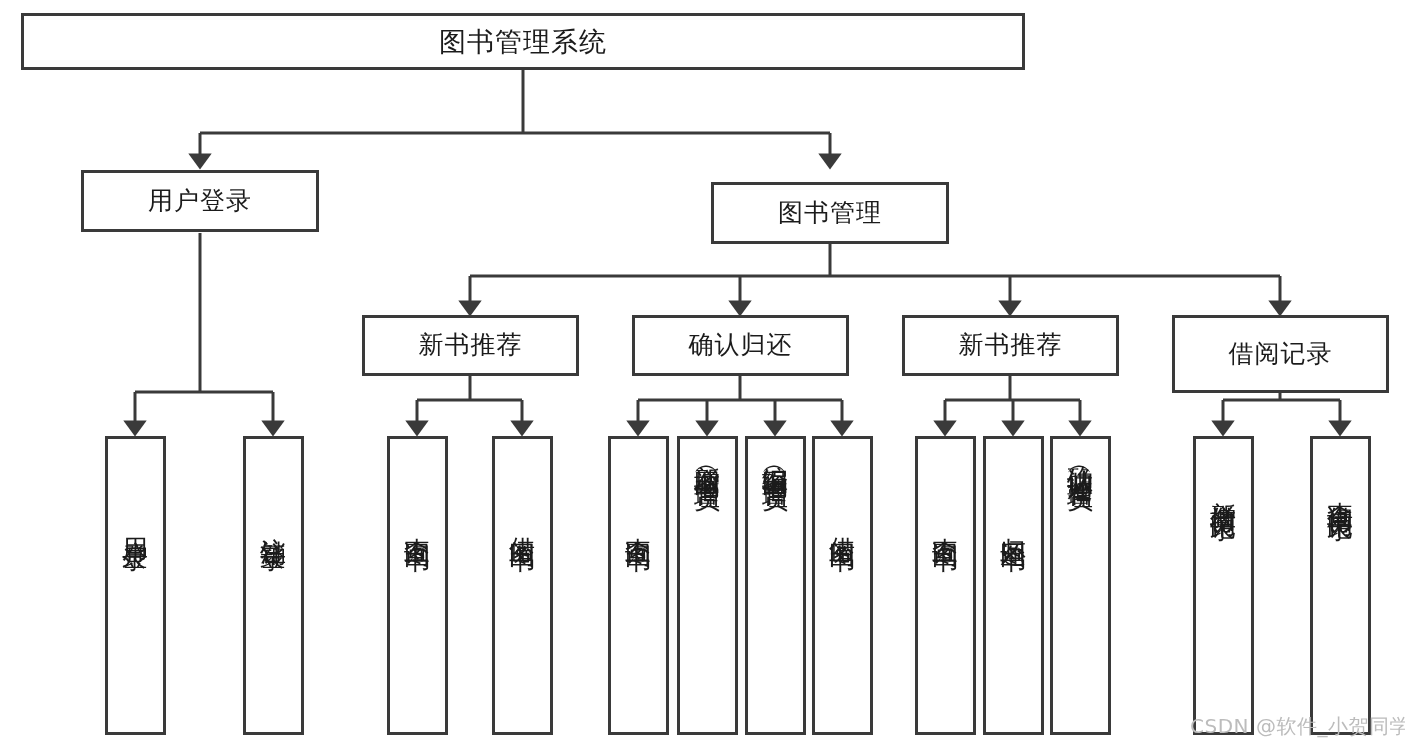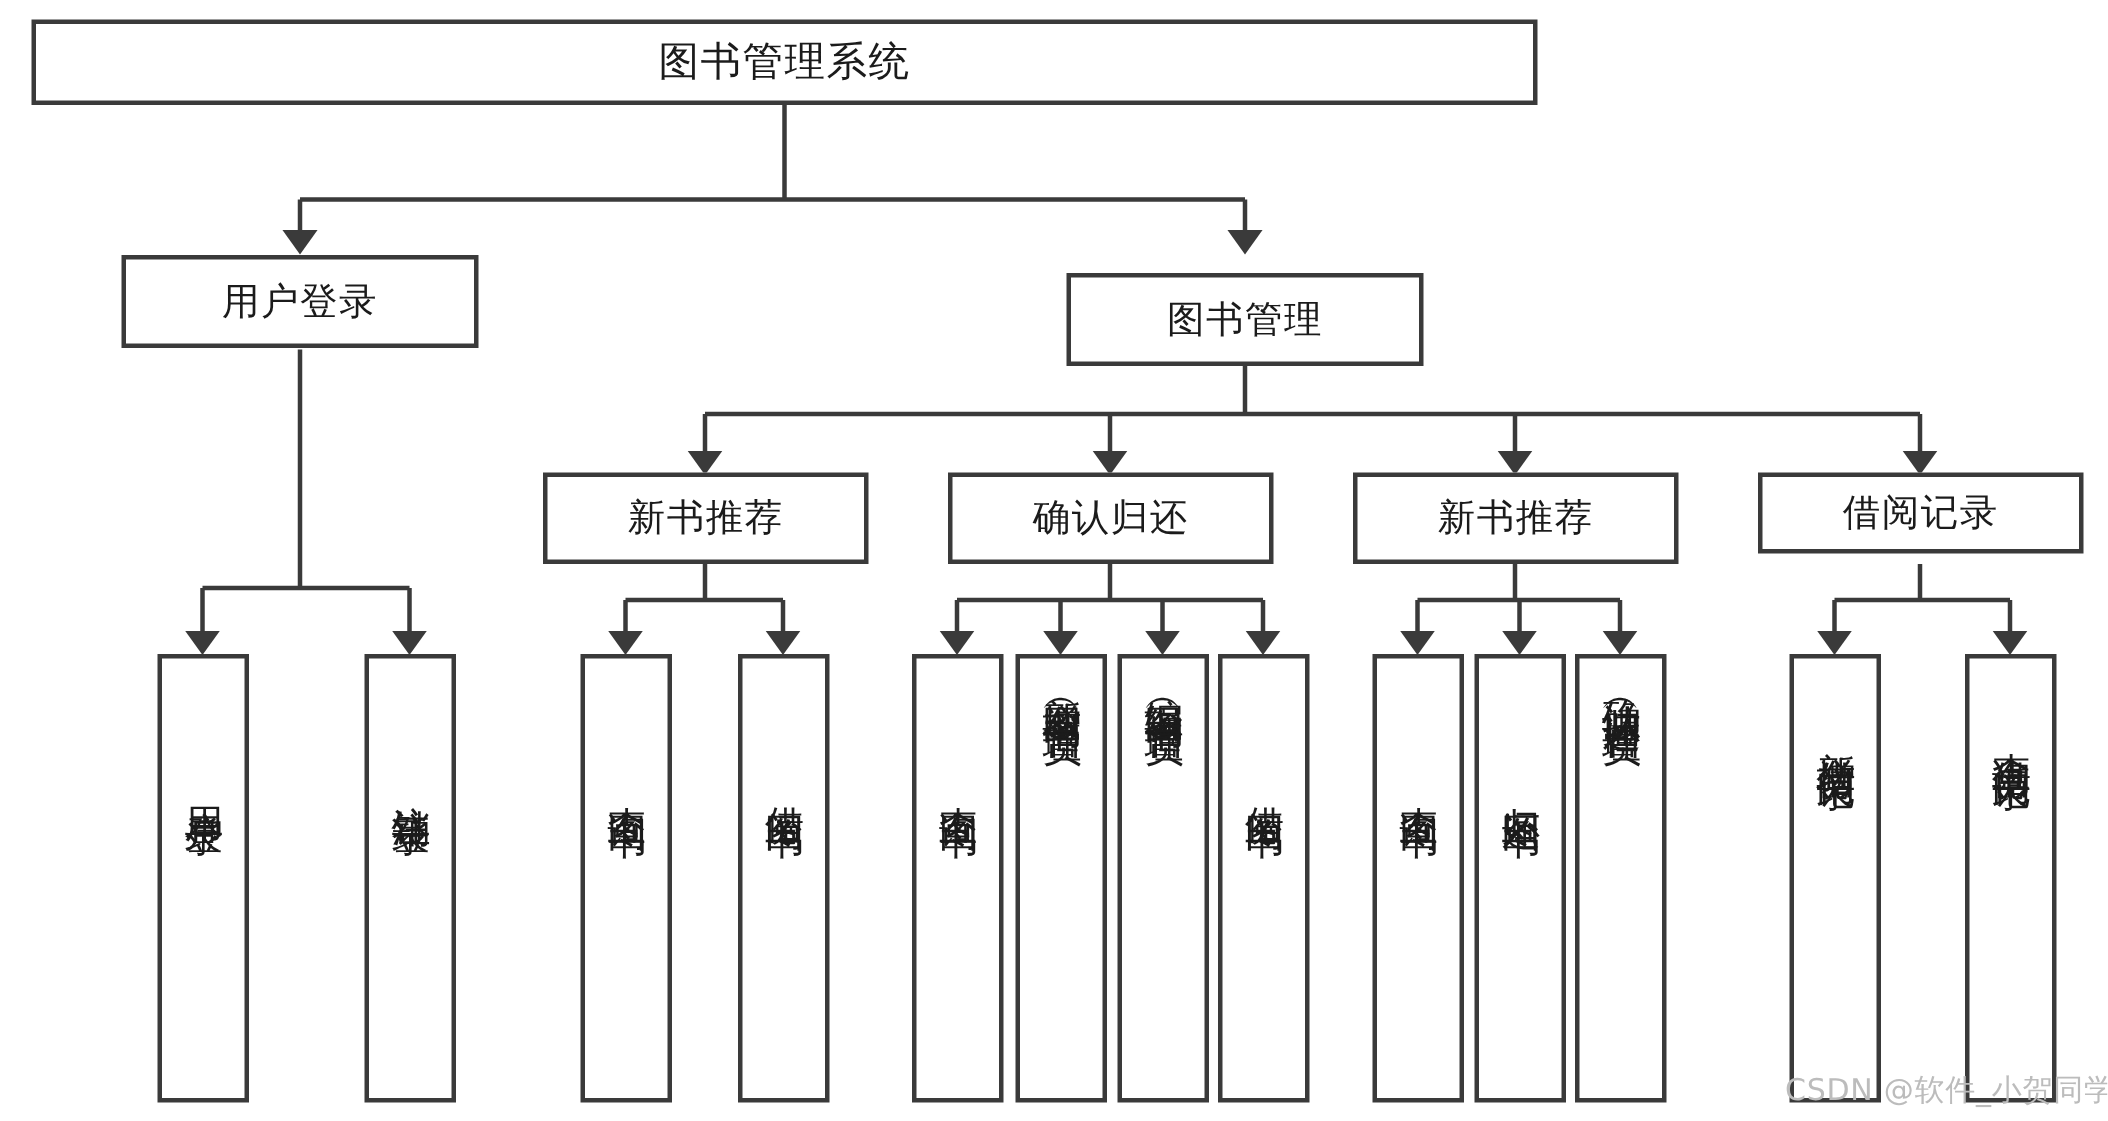--- a/index.html
+++ b/index.html
@@ -135,21 +135,21 @@
 
   <div class="node" style="left:362px; top:315px; width:217px; height:61px;align-items:center;">
     <span class="lbl">新书推荐</span>
   </div>
   <div class="node" style="left:632px; top:315px; width:217px; height:61px;">
     <span class="lbl">确认归还</span>
   </div>
   <div class="node" style="left:902px; top:315px; width:217px; height:61px;">
     <span class="lbl">新书推荐</span>
   </div>
-  <div class="node" style="left:1172px; top:315px; width:217px; height:54px;">
+  <div class="node" style="left:1172px; top:315px; width:217px; height:78px;">
     <span class="lbl">借阅记录</span>
   </div>
 
   <div class="node vertical" style="left:105px; top:436px; width:61px; height:299px; padding-top:78px;">
     <span class="lbl">用户登录</span>
   </div>
   <div class="node vertical" style="left:243px; top:436px; width:61px; height:299px; padding-top:78px;">
     <span class="lbl">注销登录</span>
   </div>
 

